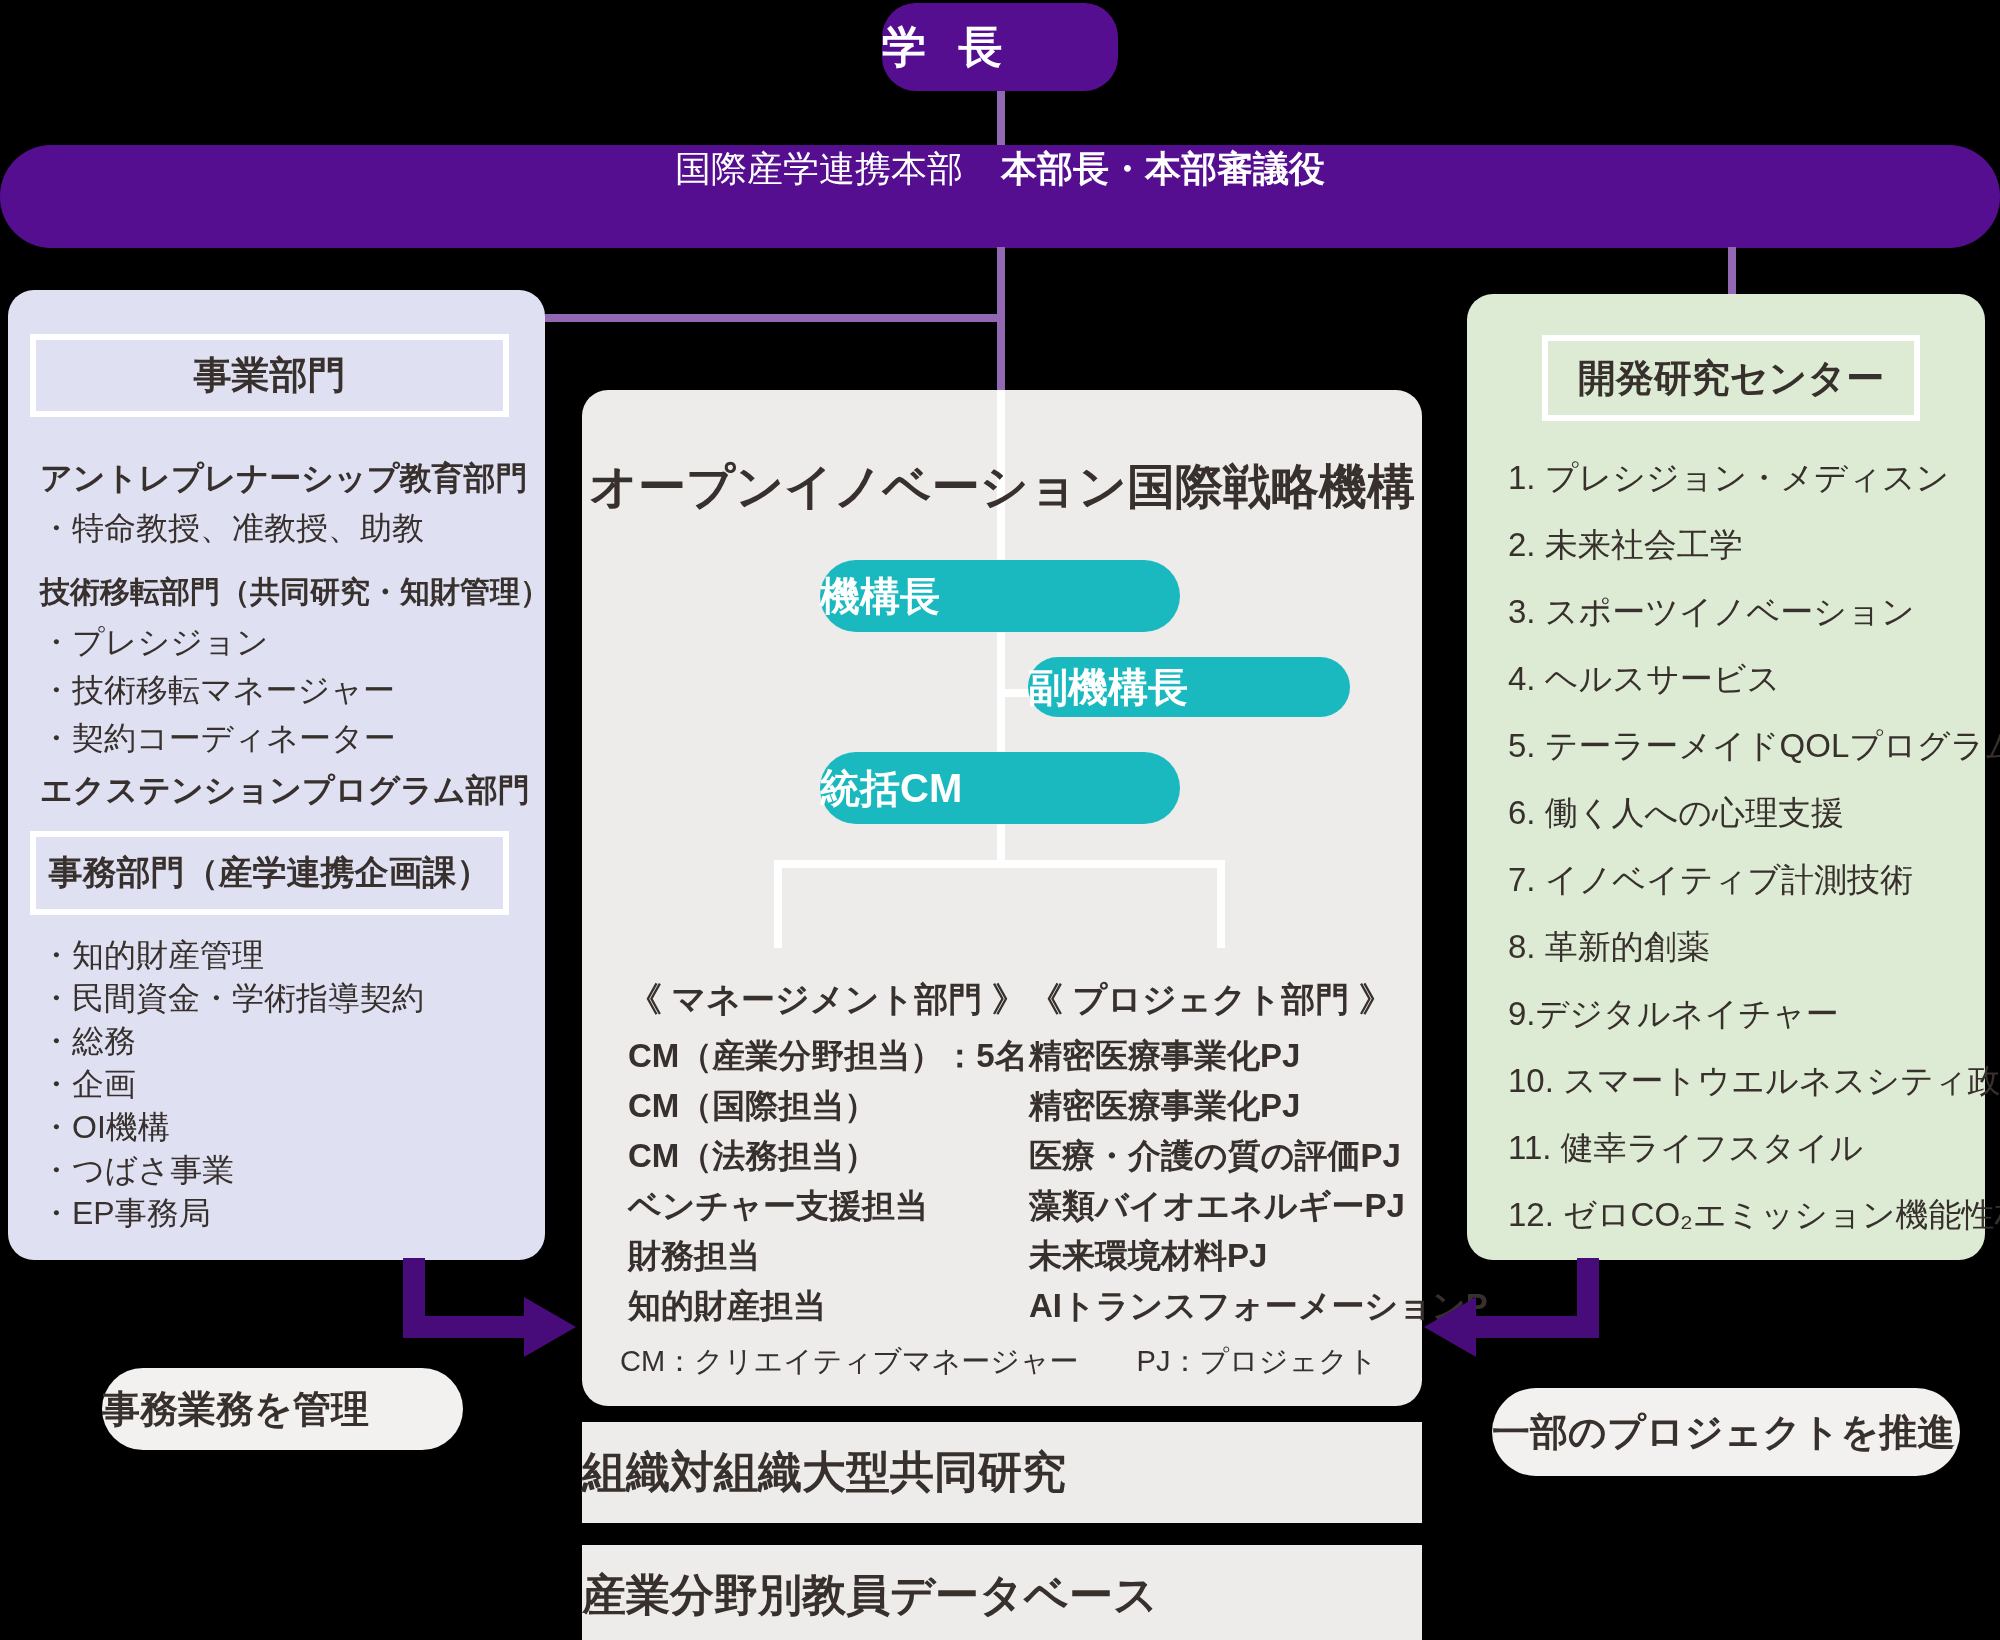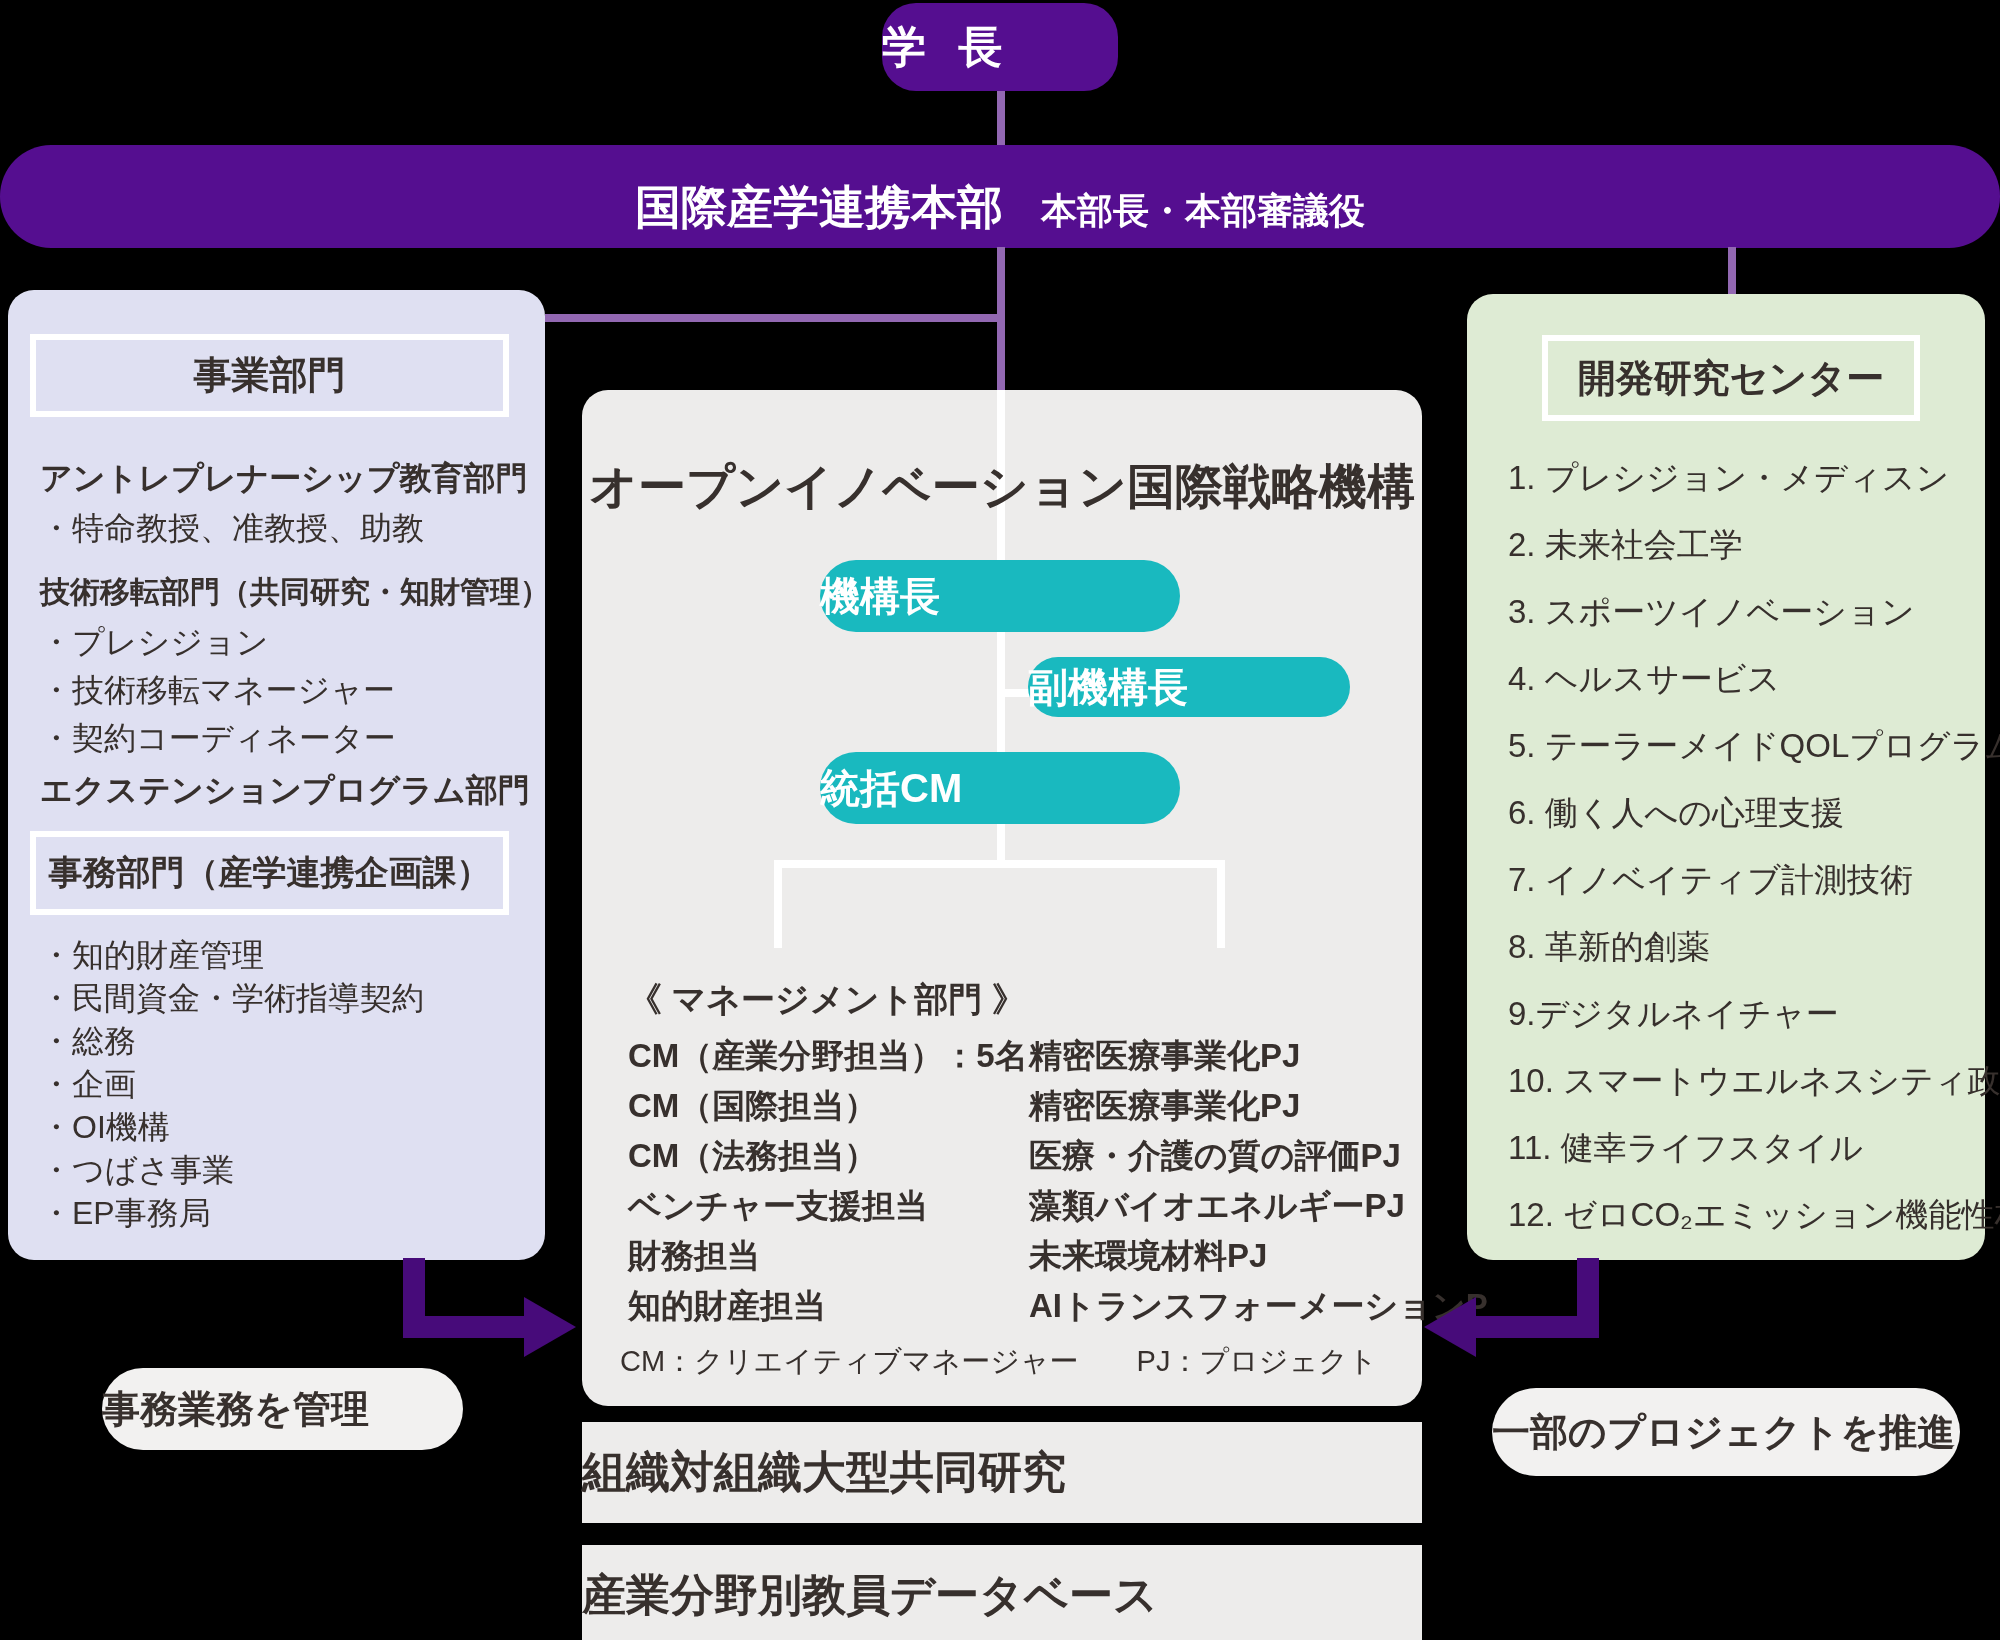--- a/index.html
+++ b/index.html
@@ -21,21 +21,21 @@
   .pill-light{background:#F2F1F0;border-radius:44px;font-weight:bold;font-size:38px;color:#37302D;}
   .titlebox{border:6px solid #FFFFFF;box-sizing:border-box;font-weight:bold;font-size:38px;
     display:flex;align-items:center;justify-content:center;white-space:nowrap;}
   .row{position:absolute;transform:translateY(-50%);white-space:nowrap;font-size:32px;line-height:1;}
   .row.b{font-weight:bold;}
   .crow{position:absolute;transform:translateY(-50%);white-space:nowrap;font-size:33px;line-height:1;}
   .crow.b{font-weight:bold;}
   .heading-c{position:absolute;transform:translateY(-50%);font-weight:bold;font-size:34px;text-align:center;white-space:nowrap;}
   .president{border-radius:34px;color:#fff;font-weight:bold;font-size:44px;letter-spacing:10px;}
   .mainbar{border-radius:51px;color:#fff;display:flex;align-items:baseline;justify-content:center;gap:38px;white-space:nowrap;}
-  .mainbar .t1{font-weight:bold;font-size:46px;margin-top:32px;}
+  .mainbar .t1{font-weight:normal;font-size:36px;}
   .mainbar .t2{font-weight:bold;font-size:36px;}
   .center-title{position:absolute;left:0;width:100%;text-align:center;transform:translateY(-50%);
     font-weight:bold;font-size:48px;white-space:nowrap;}
   .barlabel{font-weight:bold;font-size:44px;}
   .tri{width:0;height:0;position:absolute;}
   .footnote{position:absolute;transform:translateY(-50%);font-size:29px;white-space:nowrap;}
 </style>
 </head>
 <body>
 
@@ -94,20 +94,21 @@
     </div>
     <div class="pill-teal flexc" style="position:absolute;left:238px;top:362px;width:360px;height:72px;">
       <span>統括CM</span>
     </div>
 
     <div class="whiteline" style="position:absolute;left:192px;top:470px;width:451px;height:8px;"></div>
     <div class="whiteline" style="position:absolute;left:192px;top:478px;width:8px;height:80px;"></div>
     <div class="whiteline" style="position:absolute;left:635px;top:478px;width:8px;height:80px;"></div>
 
     <div class="heading-c" style="left:46px;width:340px;top:610px;">《 マネージメント部門 》</div>
+    <div class="heading-c" style="left:447px;width:344px;top:610px;">《 プロジェクト部門 》</div>
 
     <div class="crow b" style="left:46px;top:665px;">CM（産業分野担当）：5名</div>
     <div class="crow b" style="left:46px;top:715px;">CM（国際担当）</div>
     <div class="crow b" style="left:46px;top:765px;">CM（法務担当）</div>
     <div class="crow b" style="left:46px;top:815px;">ベンチャー支援担当</div>
     <div class="crow b" style="left:46px;top:865px;">財務担当</div>
     <div class="crow b" style="left:46px;top:915px;">知的財産担当</div>
 
     <div class="crow b" style="left:447px;top:665px;">精密医療事業化PJ</div>
     <div class="crow b" style="left:447px;top:715px;">精密医療事業化PJ</div>

